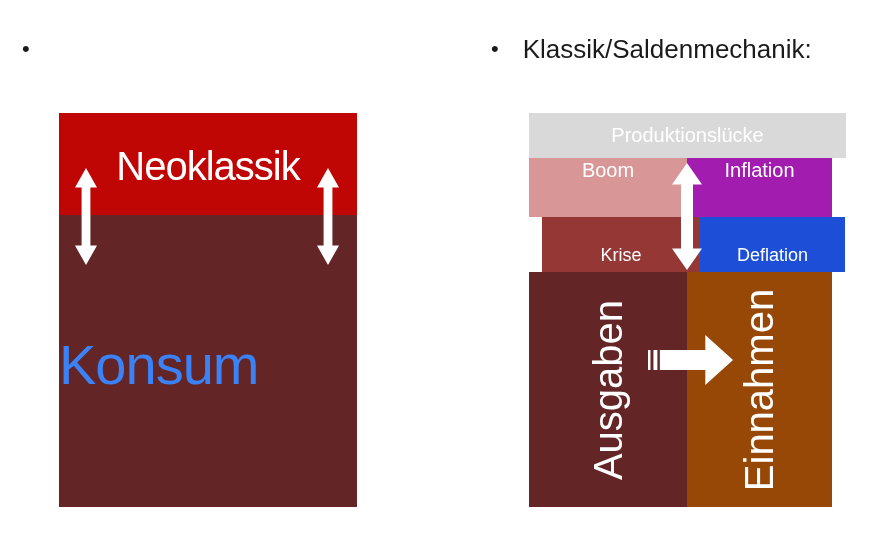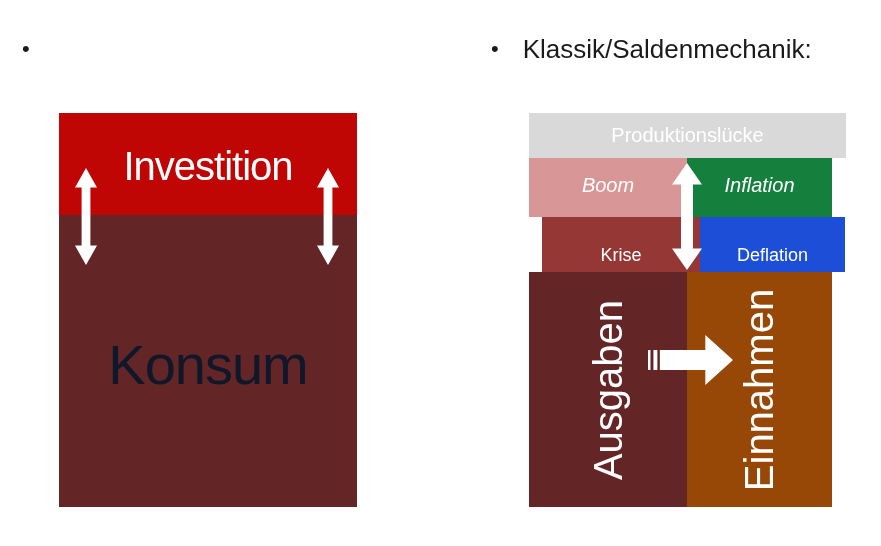--- a/index.html
+++ b/index.html
@@ -26,21 +26,21 @@
     position:absolute;left:59px;top:113px;width:298px;height:394px;
   }
   .inv-region{position:absolute;left:0;top:0;width:100%;height:102px;}
   .konsum-region{position:absolute;left:0;top:102px;width:100%;height:292px;}
   .inv-label{
     position:absolute;left:0;top:33px;width:100%;
     text-align:center;color:#fff;font-size:40px;letter-spacing:-1px;line-height:1;
   }
   .konsum-label{
     position:absolute;left:0;top:224px;width:100%;
-    text-align:center;color:#0f172a;font-size:56px;letter-spacing:-1px;line-height:1;
+    color:#3b82f6;font-size:56px;letter-spacing:-1px;line-height:1;
   }
   .v-arrow{position:absolute;display:block;}
   .v-arrow.al{left:16px;top:55px;width:22px;height:97px;}
   .v-arrow.ar{left:258px;top:55px;width:22px;height:97px;}
 
   
   .diagram-right{
     position:absolute;left:529px;top:113px;width:317px;height:394px;
   }
   .row-gap{
@@ -50,21 +50,21 @@
   }
   .row-2{position:absolute;left:0;top:45px;width:100%;height:59px;display:flex;}
   .row-3{position:absolute;left:0;top:104px;width:100%;height:55px;display:flex;padding-left:13px;}
   .row-4{position:absolute;left:0;top:159px;width:100%;height:235px;display:flex;}
   .half-l{width:158px;height:100%;position:relative;}
   .half-r{width:145px;height:100%;position:relative;}
   .cell-label{
     position:absolute;left:0;width:100%;text-align:center;
     color:#fff;font-size:20px;line-height:1;
   }
-  .cell-label.top{top:17px;font-style:italic;}
+  .cell-label.top{top:2px;}
   .cell-label.bottom{bottom:8px;font-size:18px;}
   .vcol{
     display:flex;align-items:center;justify-content:center;
   }
   .vtext{
     transform:rotate(-90deg);white-space:nowrap;
     color:#fff;font-size:40px;letter-spacing:0px;line-height:1;
   }
   .v-arrow.mid{position:absolute;left:143px;top:50px;width:30px;height:107px;}
   .striped-arrow{position:absolute;left:119px;top:220px;width:85px;height:54px;}
@@ -79,42 +79,42 @@
   </div>
   <div class="heading right">
     <span class="bullet">•</span>
     <span>Klassik/Saldenmechanik:</span>
   </div>
 
   <div class="diagram-left">
     <div class="inv-region" style="background-color: rgb(192, 5, 5);"></div>
     <div class="konsum-region" style="background-color: rgb(99, 37, 37);"></div>
 
-    <div class="inv-label">Investition</div>
+    <div class="inv-label">Neoklassik</div>
     <div class="konsum-label">Konsum</div>
 
     <svg class="v-arrow al" viewBox="0 0 24 100" preserveAspectRatio="none" style="fill: rgb(255, 255, 255);">
       <polygon points="12,0 24,20 16.8,20 16.8,80 24,80 12,100 0,80 7.2,80 7.2,20 0,20"></polygon>
     </svg>
     <svg class="v-arrow ar" viewBox="0 0 24 100" preserveAspectRatio="none" style="fill: rgb(255, 255, 255);">
       <polygon points="12,0 24,20 16.8,20 16.8,80 24,80 12,100 0,80 7.2,80 7.2,20 0,20"></polygon>
     </svg>
   </div>
 
   <div class="diagram-right">
 
     <div class="row-gap" style="background-color: rgb(217, 217, 217);">
       <span>Produktionslücke</span>
     </div>
 
     <div class="row-2">
       <div class="half-l" style="background-color: rgb(217, 150, 150);">
         <div class="cell-label top">Boom</div>
       </div>
-      <div class="half-r" style="background-color: #15803d;">
+      <div class="half-r" style="background-color: #a21caf;">
         <div class="cell-label top">Inflation</div>
       </div>
     </div>
 
     <div class="row-3">
       <div class="half-l" style="background-color: rgb(149, 55, 53);">
         <div class="cell-label bottom">Krise</div>
       </div>
       <div class="half-r" style="background-color: #1d4ed8;">
         <div class="cell-label bottom">Deflation</div>

